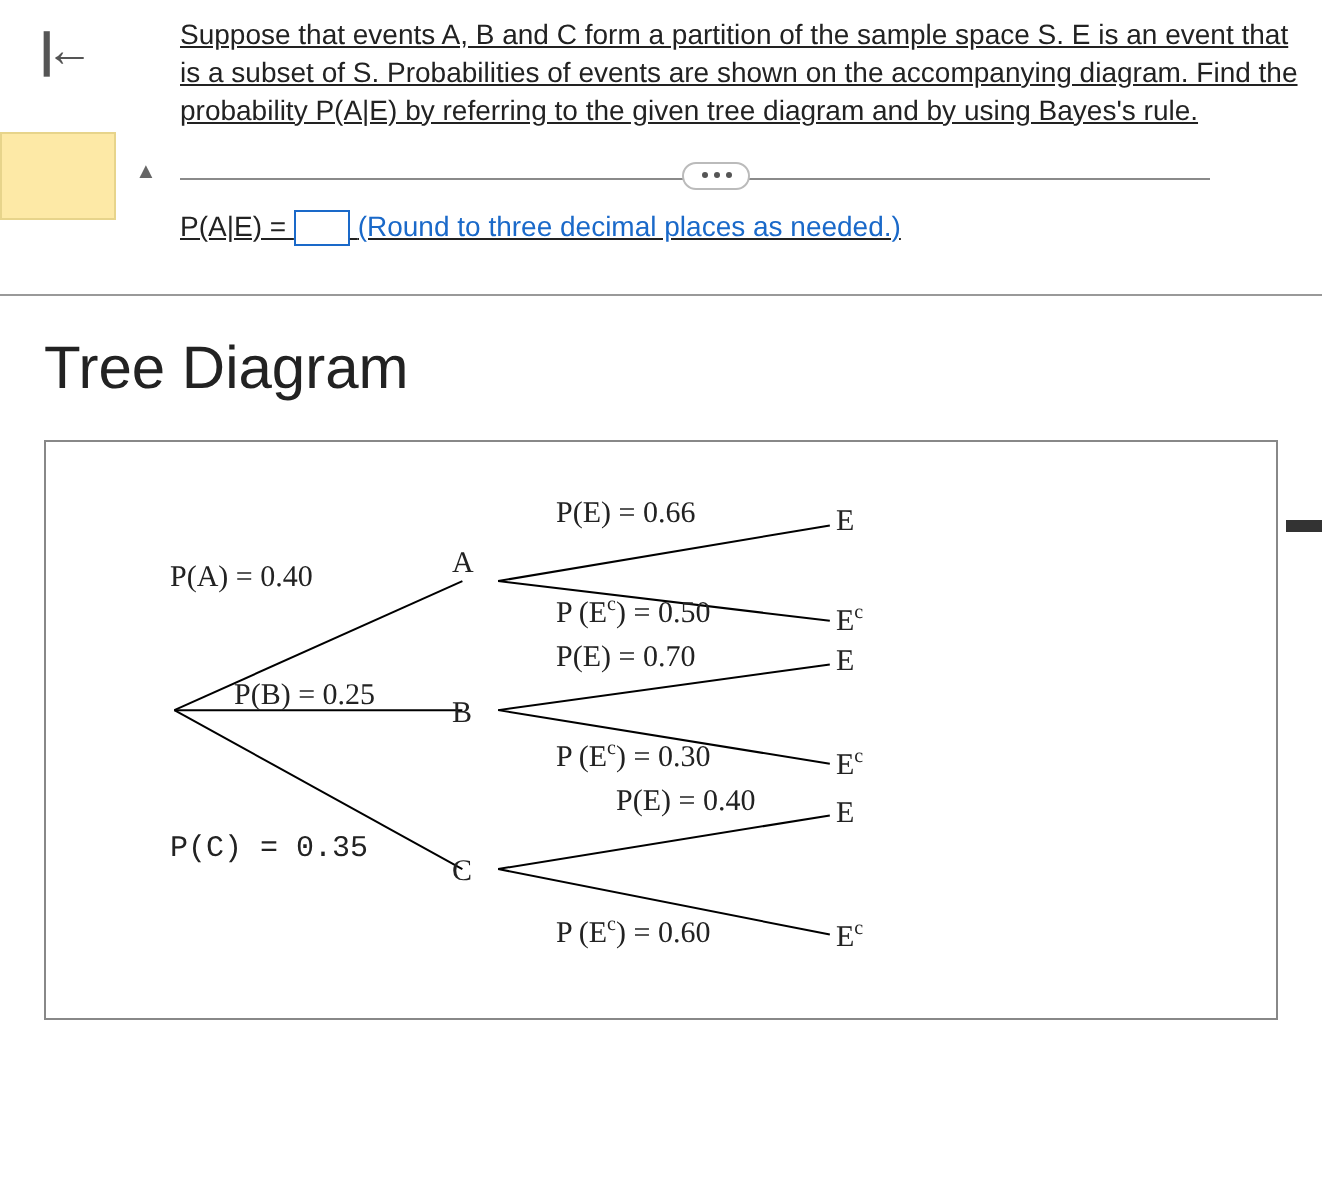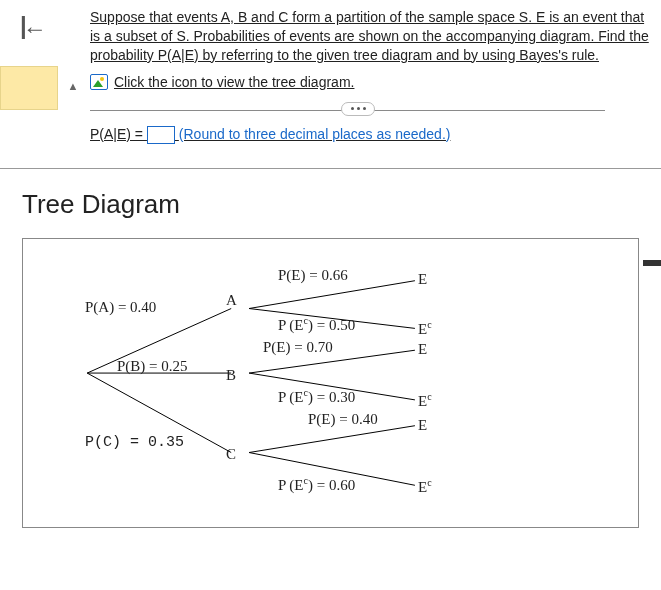--- a/index.html
+++ b/index.html
@@ -113,21 +113,21 @@
     font-size: 13px;
     vertical-align: middle;
   }
   .hint { color: #1a69c9; }
   hr.full {
     border: none;
     border-top: 1px solid #999;
     width: 100%;
   }
   .tree-title {
-    font-size: 26px;
+    font-size: 30px;
     padding: 20px 0 18px 22px;
   }
   .tree-box {
     margin: 0 22px;
     border: 1px solid #888;
     height: 290px;
     position: relative;
     background:#fff;
   }
   
@@ -150,24 +150,20 @@
 <body>
 
 <div class="top">
   <div class="leftcol">
     <div class="nav-icon">|←</div>
     <div class="yellow-tab"></div>
     <div class="scroll-up">▲</div>
   </div>
   <div class="maincol">
     <div class="desc">Suppose that events A, B and C form a partition of the sample space S. E is an event that is a subset of S. Probabilities of events are shown on the accompanying diagram. Find the probability P(A|E) by referring to the given tree diagram and by using Bayes's rule.</div>
-    <div class="iconline">
-      <div class="pic-icon"></div>
-      <span>Click the icon to view the tree diagram.</span>
-    </div>
     <div class="sep-wrap">
       <hr class="q-sep">
       <div class="dots-btn">
           <span></span>
           <span></span>
           <span></span>
         </div>
     </div>
     <div class="answer-line">
       <span>P(A|E) = </span>
@@ -203,21 +199,21 @@
   <span class="lbl" style="left:62px; top:60px;">P(A) = 0.40</span>
   <span class="lbl" style="left:94px; top:119px;">P(B) = 0.25</span>
   <span class="lbl" style="left:62px; top:195px;font-family:Liberation Mono, monospace;">P(C) = 0.35</span>
 
   <span class="lbl" style="left:203px; top:53px;">A</span>
   <span class="lbl" style="left:203px; top:128px;">B</span>
   <span class="lbl" style="left:203px; top:207px;">C</span>
 
   <span class="lbl" style="left:255px; top:28px;">P(E) = 0.66</span>
   <span class="lbl" style="left:255px; top:76px;"><span>P</span> <span>(E</span><span class="sup">c</span><span>) = 0.50</span></span>
-  <span class="lbl" style="left:240px; top:100px;">P(E) = 0.70</span>
+  <span class="lbl" style="left:255px; top:100px;">P(E) = 0.70</span>
   <span class="lbl" style="left:255px; top:148px;"><span>P</span> <span>(E</span><span class="sup">c</span><span>) = 0.30</span></span>
   <span class="lbl" style="left:255px; top:172px;margin-left:30px;">P(E) = 0.40</span>
   <span class="lbl" style="left:255px; top:236px;"><span>P</span> <span>(E</span><span class="sup">c</span><span>) = 0.60</span></span>
 
   <span class="lbl" style="left:395px; top:32px;">E</span>
   <span class="lbl" style="left:395px; top:80px;"><span>E</span><span class="sup">c</span></span>
   <span class="lbl" style="left:395px; top:102px;">E</span>
   <span class="lbl" style="left:395px; top:152px;"><span>E</span><span class="sup">c</span></span>
   <span class="lbl" style="left:395px; top:178px;">E</span>
   <span class="lbl" style="left:395px; top:238px;"><span>E</span><span class="sup">c</span></span>

